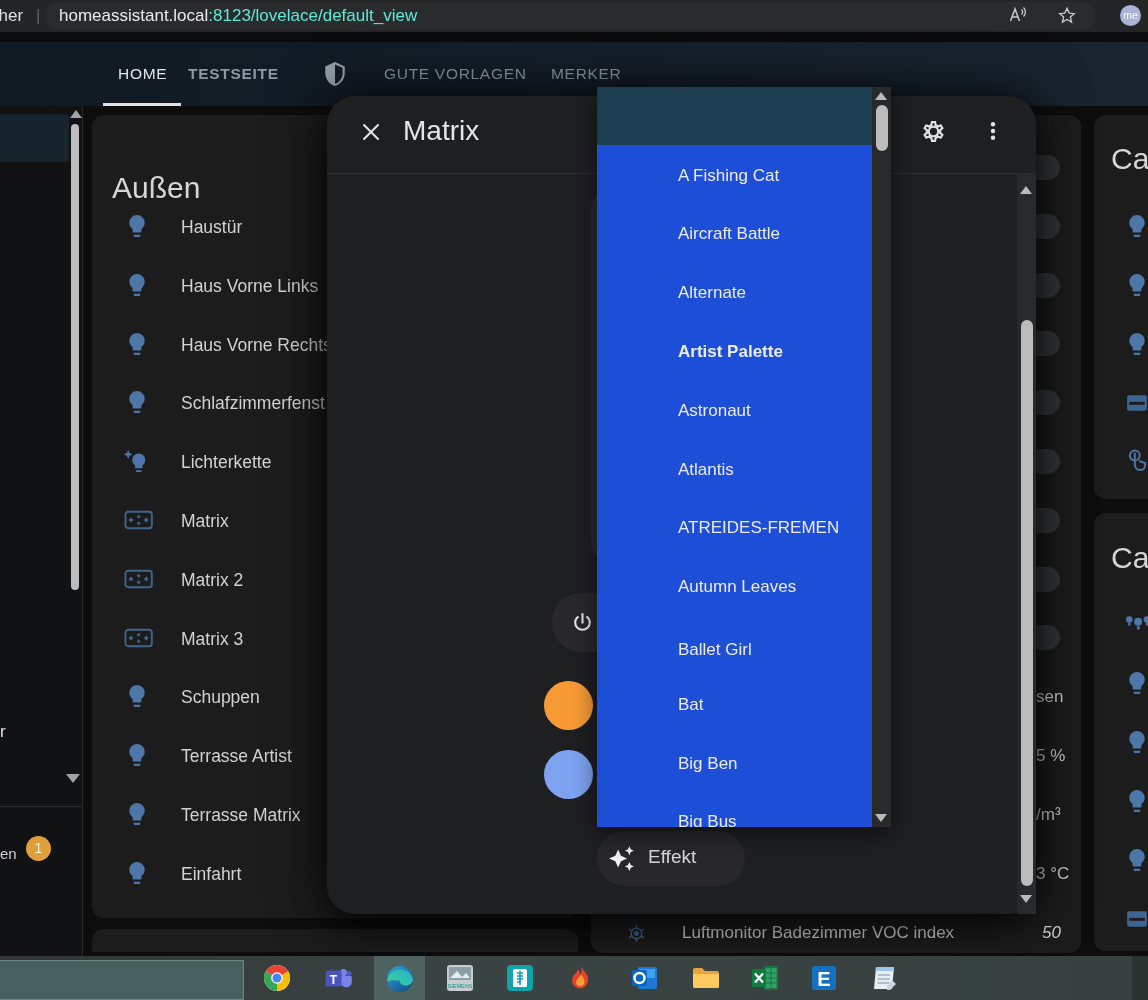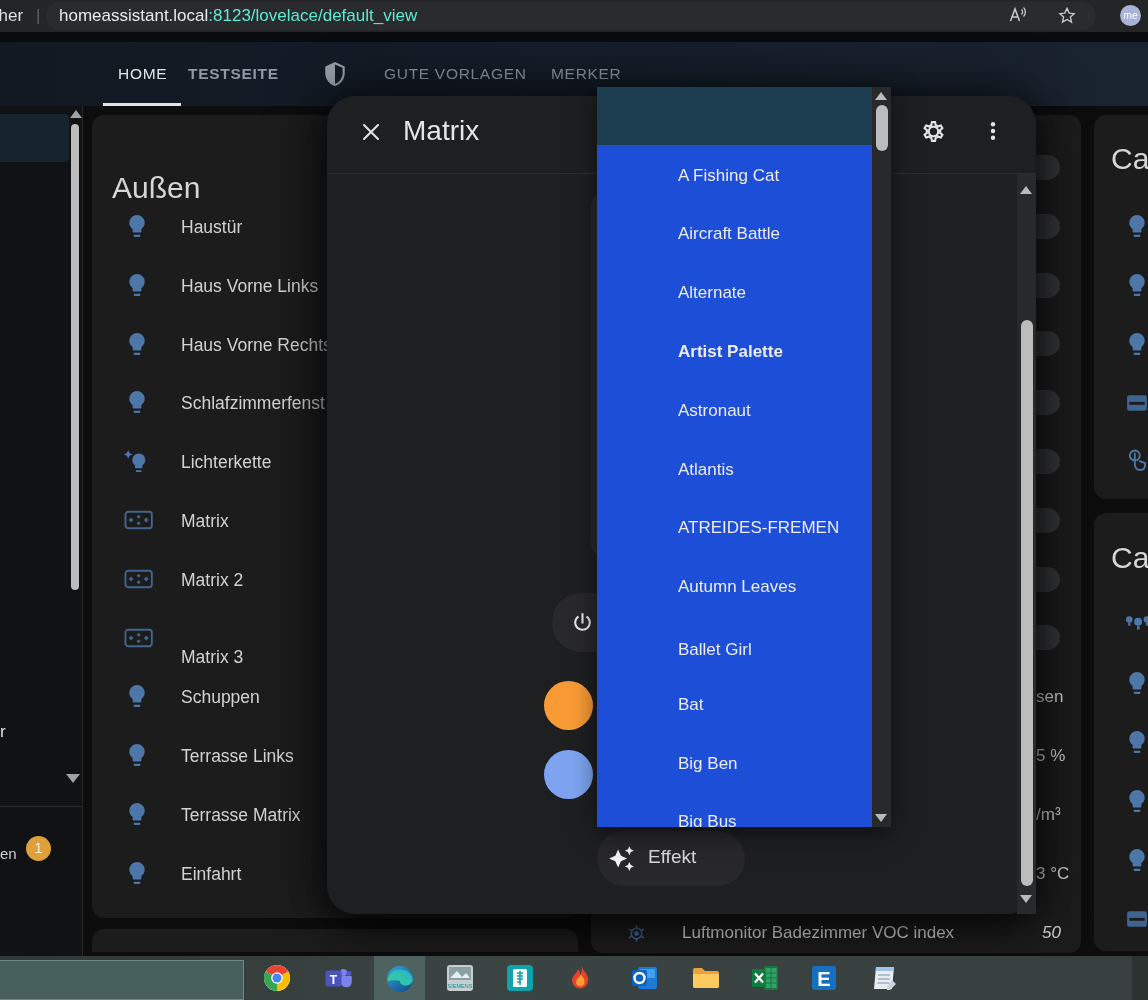--- a/index.html
+++ b/index.html
@@ -110,29 +110,29 @@
       <span class="row-tx" style="left:181px; top:511px;">Matrix</span>
       <div class="row-ic" style="left:125px; top:567.8px;"><svg width="27" height="24" viewBox="0 0 27 24" fill="none" stroke="#41658f" stroke-width="1.7">
           <rect x="1.5" y="4.5" width="24" height="15" rx="2.5"></rect>
           <path d="M6.6 9.7 L8.8 12 L6.6 14.3 L4.4 12 Z M20.4 9.7 L22.6 12 L20.4 14.3 L18.2 12 Z M13.5 7.2 L15.3 9 L13.5 10.8 L11.7 9 Z M13.5 13.2 L15.3 15 L13.5 16.8 L11.7 15 Z" stroke-width="0" fill="#41658f"></path>
         </svg></div>
       <span class="row-tx" style="left:181px; top:569.8px;">Matrix 2</span>
       <div class="row-ic" style="left:125px; top:626.5999999999999px;"><svg width="27" height="24" viewBox="0 0 27 24" fill="none" stroke="#41658f" stroke-width="1.7">
           <rect x="1.5" y="4.5" width="24" height="15" rx="2.5"></rect>
           <path d="M6.6 9.7 L8.8 12 L6.6 14.3 L4.4 12 Z M20.4 9.7 L22.6 12 L20.4 14.3 L18.2 12 Z M13.5 7.2 L15.3 9 L13.5 10.8 L11.7 9 Z M13.5 13.2 L15.3 15 L13.5 16.8 L11.7 15 Z" stroke-width="0" fill="#41658f"></path>
         </svg></div>
-      <span class="row-tx" style="left:181px; top:628.5999999999999px;margin-top:18px;">Matrix 3</span>
+      <span class="row-tx" style="left:181px; top:628.5999999999999px;">Matrix 3</span>
       <div class="row-ic" style="left:125px; top:685.4px;"><svg width="24" height="24" viewBox="0 0 24 24" fill="#4d77a9">
           <path d="M12,2A7,7 0 0,0 5,9C5,11.38 6.19,13.47 8,14.74V17A1,1 0 0,0 9,18H15A1,1 0 0,0 16,17V14.74C17.81,13.47 19,11.38 19,9A7,7 0 0,0 12,2M9,21A1,1 0 0,0 10,22H14A1,1 0 0,0 15,21V20H9V21Z"></path>
         </svg></div>
       <span class="row-tx" style="left:181px; top:687.4px;">Schuppen</span>
       <div class="row-ic" style="left:125px; top:744.1999999999999px;"><svg width="24" height="24" viewBox="0 0 24 24" fill="#4d77a9">
           <path d="M12,2A7,7 0 0,0 5,9C5,11.38 6.19,13.47 8,14.74V17A1,1 0 0,0 9,18H15A1,1 0 0,0 16,17V14.74C17.81,13.47 19,11.38 19,9A7,7 0 0,0 12,2M9,21A1,1 0 0,0 10,22H14A1,1 0 0,0 15,21V20H9V21Z"></path>
         </svg></div>
-      <span class="row-tx" style="left:181px; top:746.1999999999999px;">Terrasse Links</span>
+      <span class="row-tx" style="left:181px; top:746.1999999999999px;">Terrasse Artist</span>
       <div class="row-ic" style="left:125px; top:803px;"><svg width="24" height="24" viewBox="0 0 24 24" fill="#4d77a9">
           <path d="M12,2A7,7 0 0,0 5,9C5,11.38 6.19,13.47 8,14.74V17A1,1 0 0,0 9,18H15A1,1 0 0,0 16,17V14.74C17.81,13.47 19,11.38 19,9A7,7 0 0,0 12,2M9,21A1,1 0 0,0 10,22H14A1,1 0 0,0 15,21V20H9V21Z"></path>
         </svg></div>
       <span class="row-tx" style="left:181px; top:805px;">Terrasse Matrix</span>
       <div class="row-ic" style="left:125px; top:861.8px;"><svg width="24" height="24" viewBox="0 0 24 24" fill="#4d77a9">
           <path d="M12,2A7,7 0 0,0 5,9C5,11.38 6.19,13.47 8,14.74V17A1,1 0 0,0 9,18H15A1,1 0 0,0 16,17V14.74C17.81,13.47 19,11.38 19,9A7,7 0 0,0 12,2M9,21A1,1 0 0,0 10,22H14A1,1 0 0,0 15,21V20H9V21Z"></path>
         </svg></div>
       <span class="row-tx" style="left:181px; top:863.8px;">Einfahrt</span>
     </div>
 

